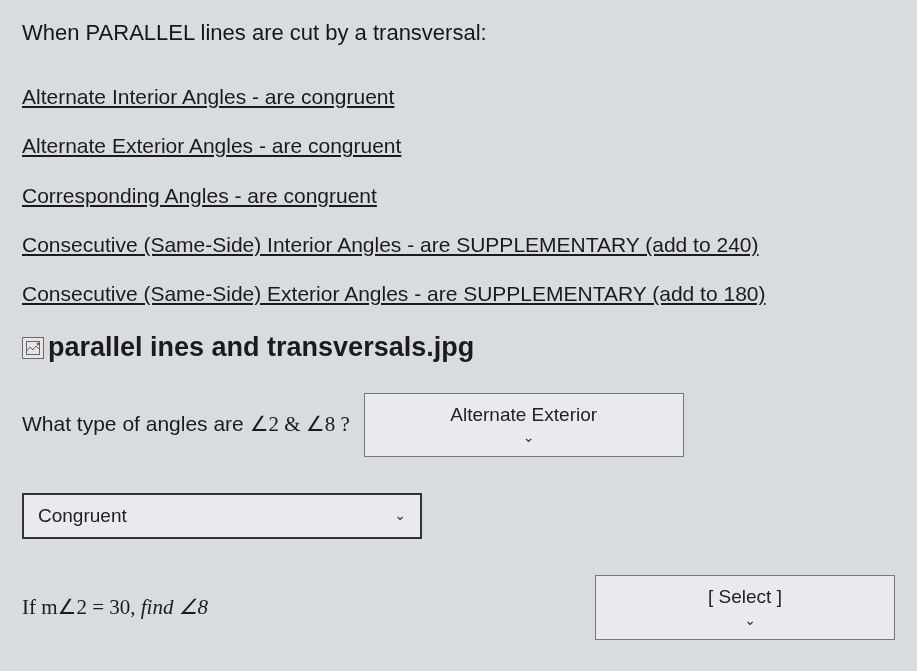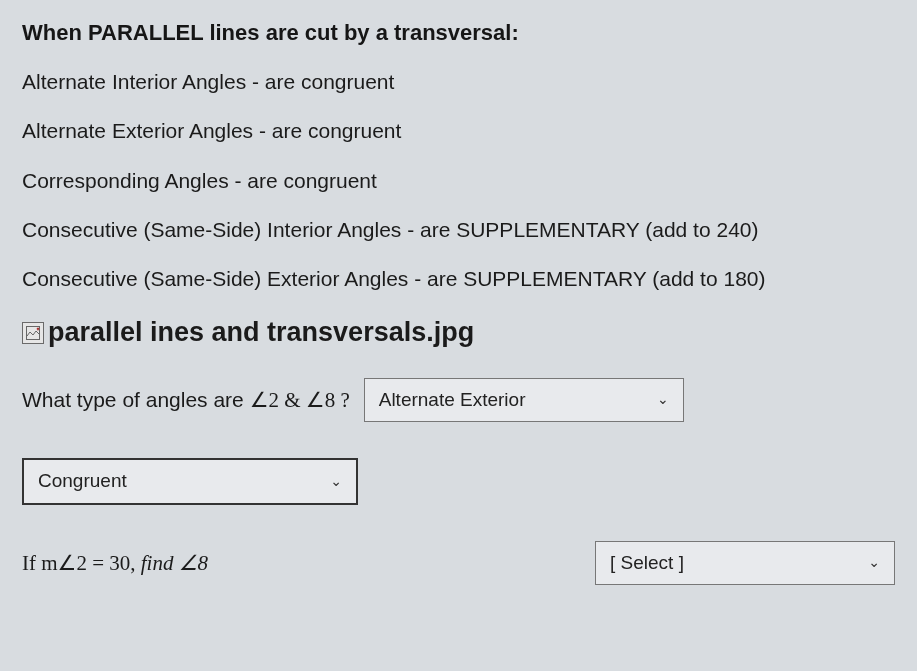--- a/index.html
+++ b/index.html
@@ -11,29 +11,30 @@
       font-family: -apple-system, BlinkMacSystemFont, "Segoe UI", Helvetica, Arial, sans-serif;
       background: #d8dce0;
       padding: 18px 22px;
       color: #1a1a1a;
       font-size: 21px;
       line-height: 1.4;
       width: 917px;
       height: 671px;
     }
     .heading {
-      font-weight: 700;
+      font-weight: 400;
       font-size: 22px;
-      margin-bottom: 18px;
+      margin-bottom: 33px;
       color: #161616;
     }
     .rule {
       font-size: 21px;
       margin-bottom: 20px;
       color: #1b1b1b;
+      text-decoration: underline;
     }
     .attachment {
       display: flex;
       align-items: center;
       gap: 2px;
       font-size: 27px;
       font-weight: 600;
       margin-bottom: 26px;
       color: #1b1b1b;
     }
@@ -65,27 +66,29 @@
       display: inline-flex;
       align-items: center;
       justify-content: space-between;
       font-size: 19px;
       color: #222;
       cursor: pointer;
       min-height: 42px;
     }
     .select-box.wide1 {
       width: 320px;
+      flex-direction: column;
     }
     .select-box.wide2 {
-      width: 336px;
+      width: 400px;
       border: 2px solid #333;
     }
     .select-box.wide3 {
       width: 300px;
+      flex-direction: column;
     }
     .chevron {
       font-size: 14px;
       color: #333;
       margin-left: 10px;
     }
     .italic {
       font-style: italic;
     }
     .angle-sym {

